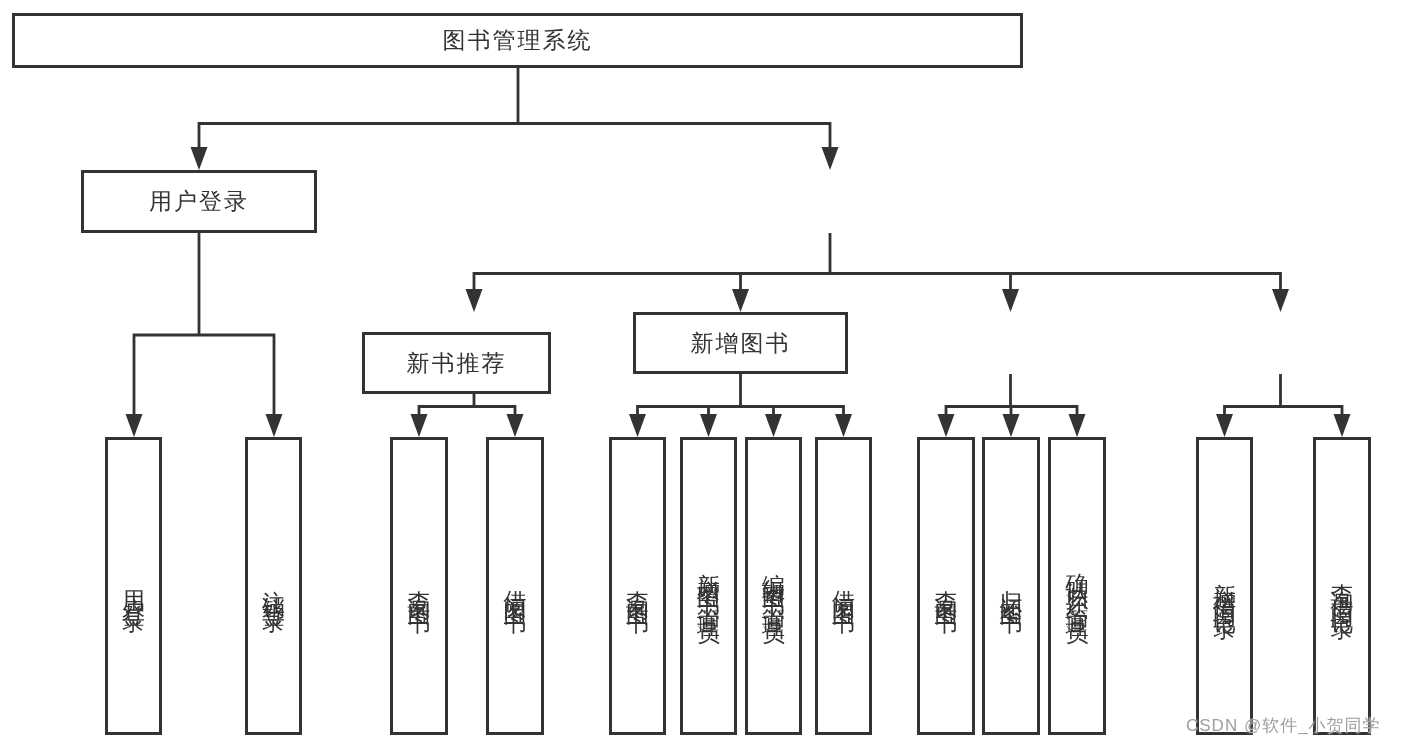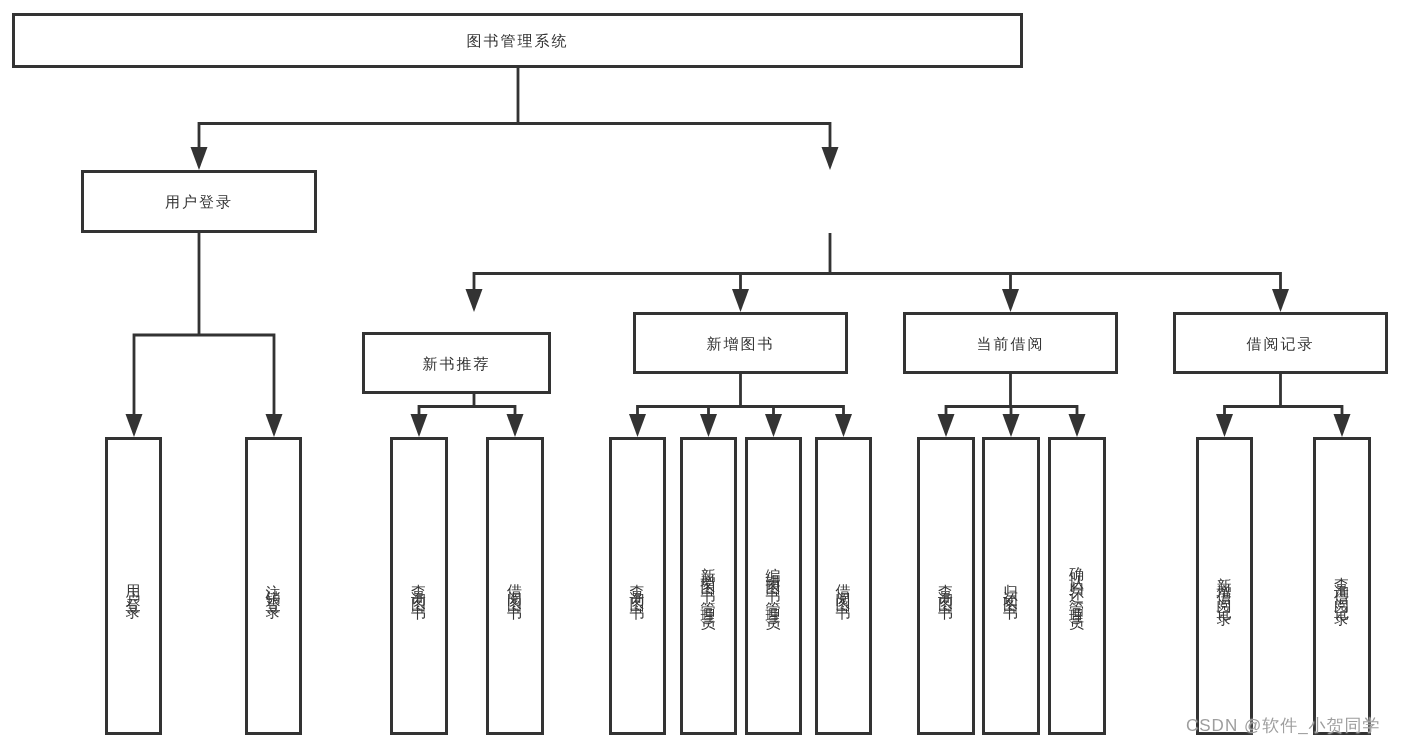--- a/index.html
+++ b/index.html
@@ -28,21 +28,21 @@
   }
   .node {
     position: absolute;
     box-sizing: border-box;
     border: 3px solid #333333;
     background: #ffffff;
     display: flex;
     align-items: center;
     justify-content: center;
     color: #333333;
-    font-size: 15px;
+    font-size: 23px;
     font-weight: 500;
     letter-spacing: 2px;
     z-index: 1;
     text-align: center;
     line-height: 1;
   }
   .node.vert {
     writing-mode: vertical-rl;
     text-orientation: mixed;
     letter-spacing: 7px;
@@ -97,22 +97,20 @@
       <path d="M1333.5 414 L1350.5 414 L1342 437 Z"></path>
     </g>
   </svg>
 
   <div class="node" style="left:12px;top:13px;width:1011px;height:55px">图书管理系统</div>
 
   <div class="node" style="left:81px;top:170px;width:236px;height:63px">用户登录</div>
 
   <div class="node" style="left:362px;top:332px;width:189px;height:62px">新书推荐</div>
   <div class="node" style="left:633px;top:312px;width:215px;height:62px">新增图书</div>
-  <div class="node" style="left:903px;top:312px;width:215px;height:62px">当前借阅</div>
-  <div class="node" style="left:1173px;top:312px;width:215px;height:62px">借阅记录</div>
 
   <div class="node vert" style="left:105px;top:437px;width:57px;height:298px">用户登录</div>
   <div class="node vert" style="left:245px;top:437px;width:57px;height:298px">注销登录</div>
 
   <div class="node vert" style="left:390px;top:437px;width:58px;height:298px">查询图书</div>
   <div class="node vert" style="left:486px;top:437px;width:58px;height:298px">借阅图书</div>
 
   <div class="node vert" style="left:609px;top:437px;width:57px;height:298px">查询图书</div>
   <div class="node vert" style="left:680px;top:437px;width:57px;height:298px">新增图书（管理员）</div>
   <div class="node vert" style="left:745px;top:437px;width:57px;height:298px">编辑图书（管理员）</div>

